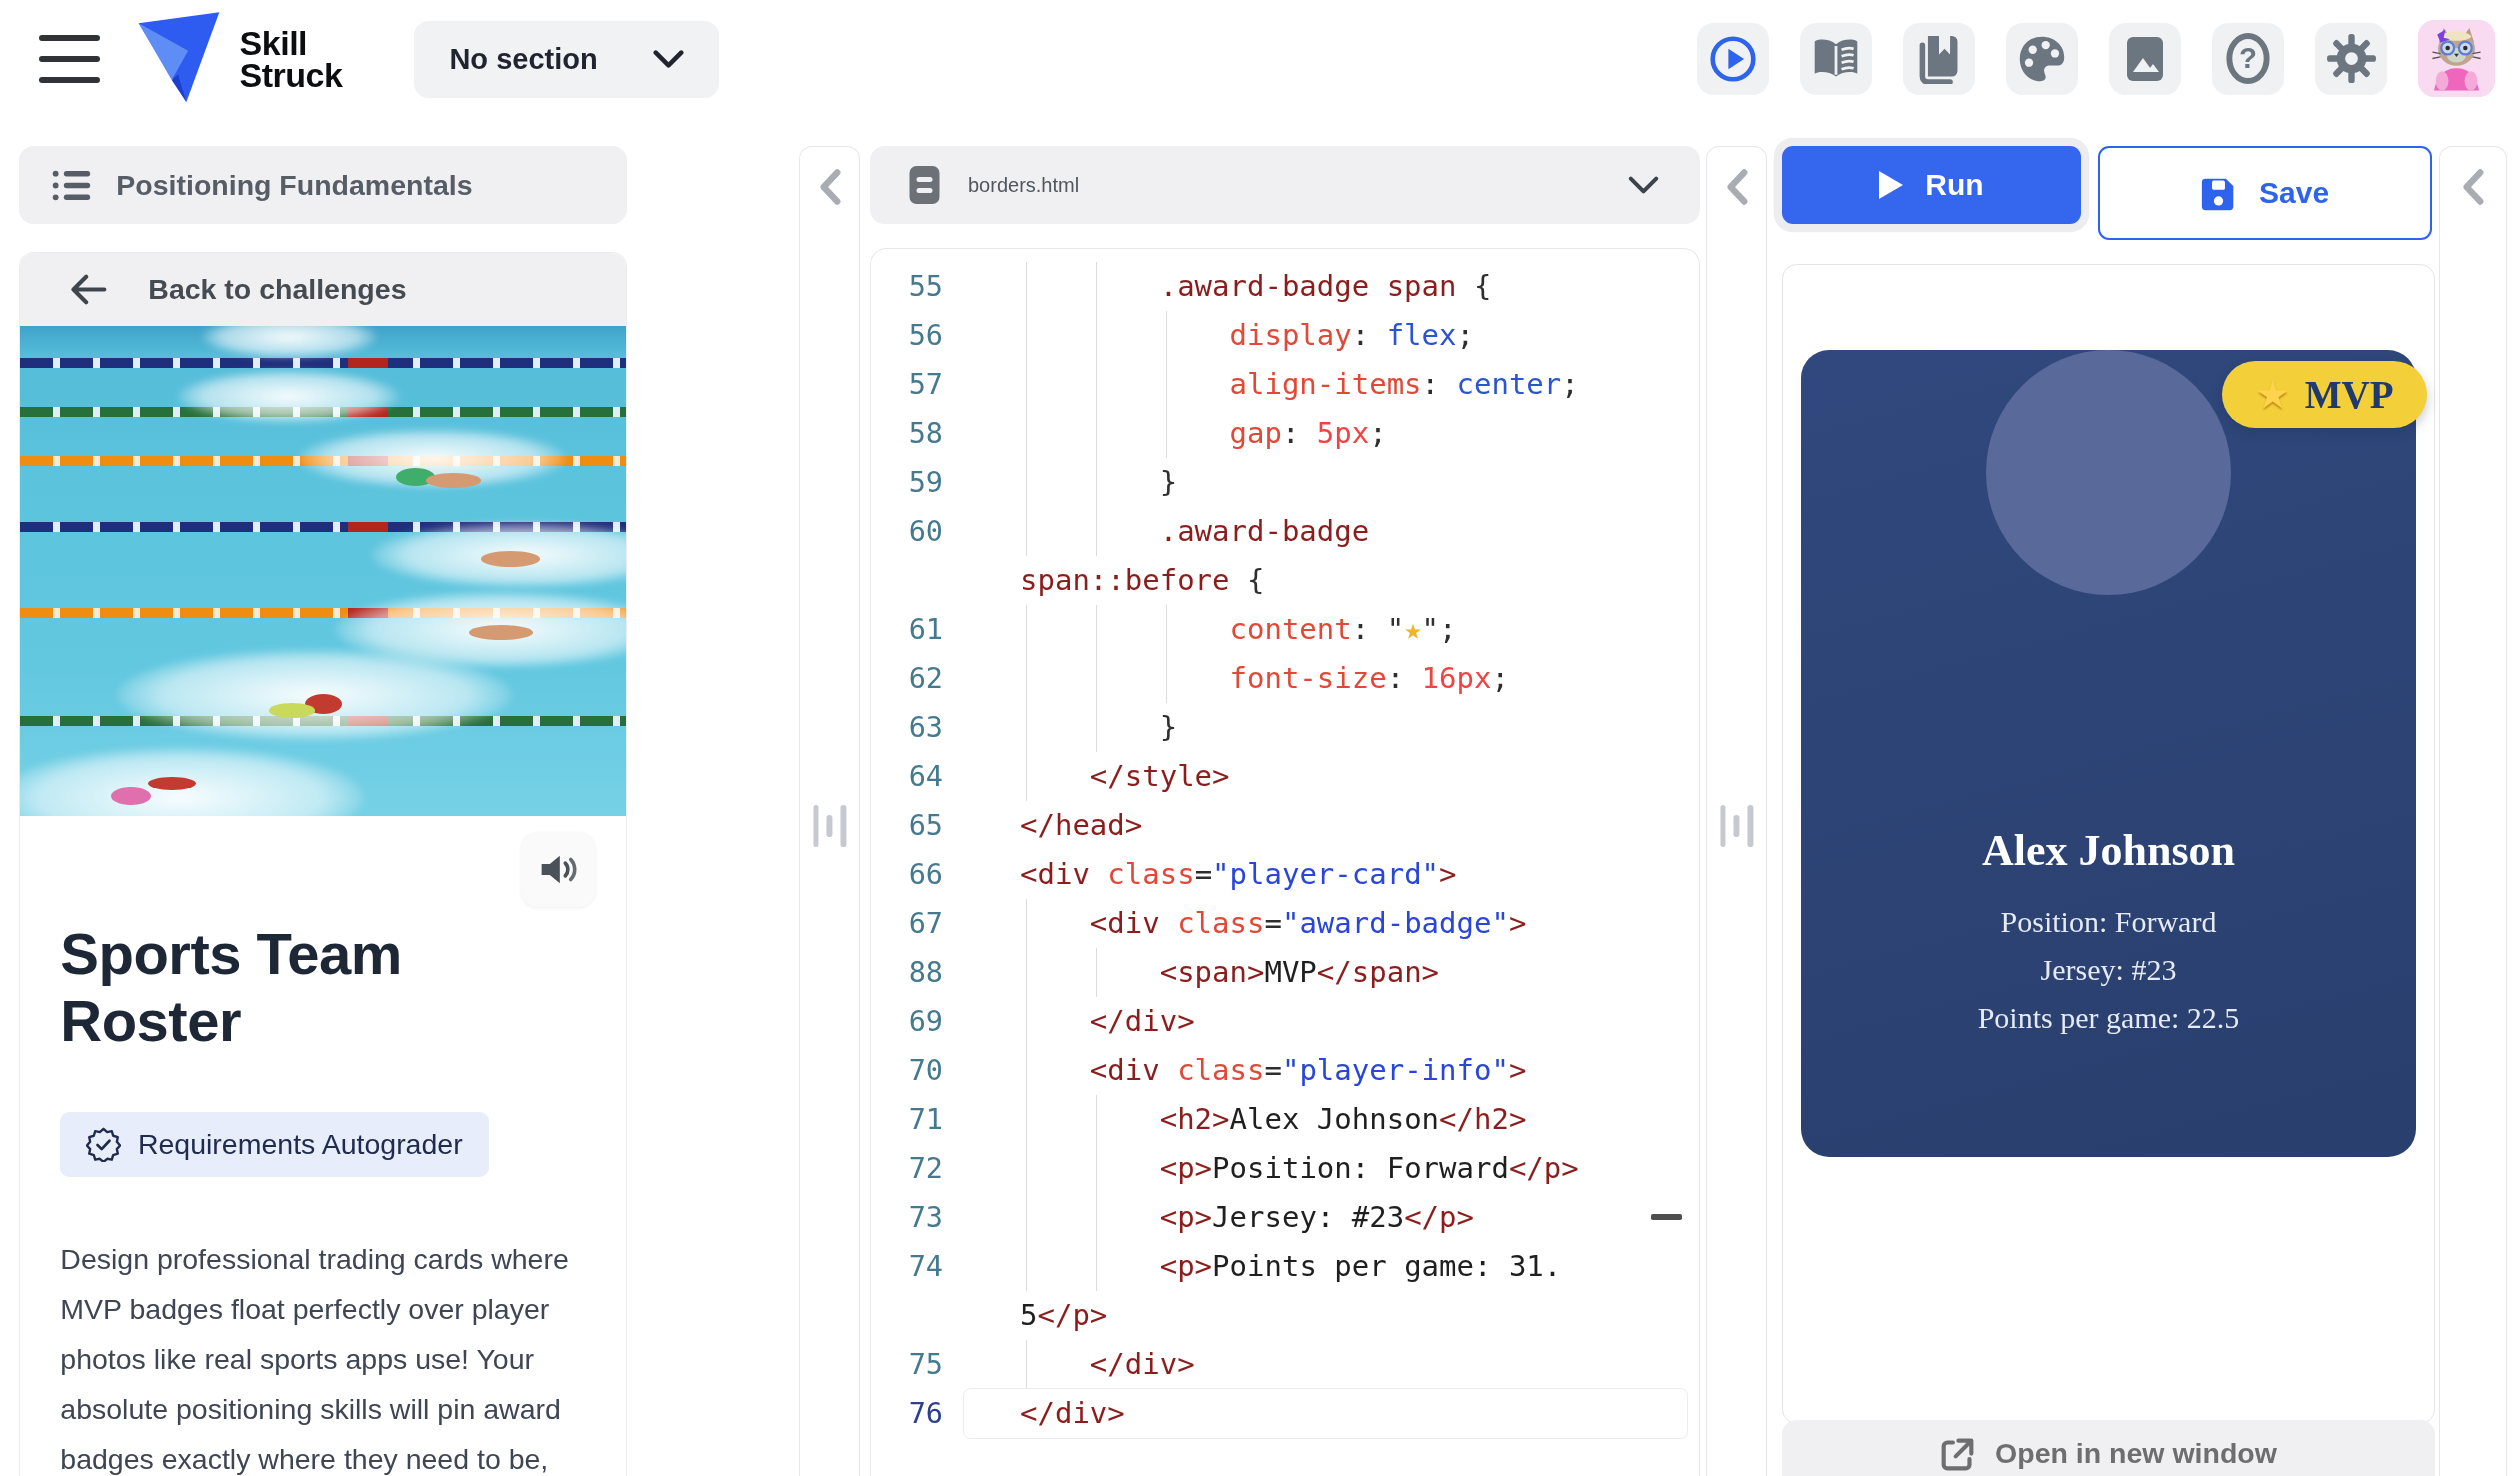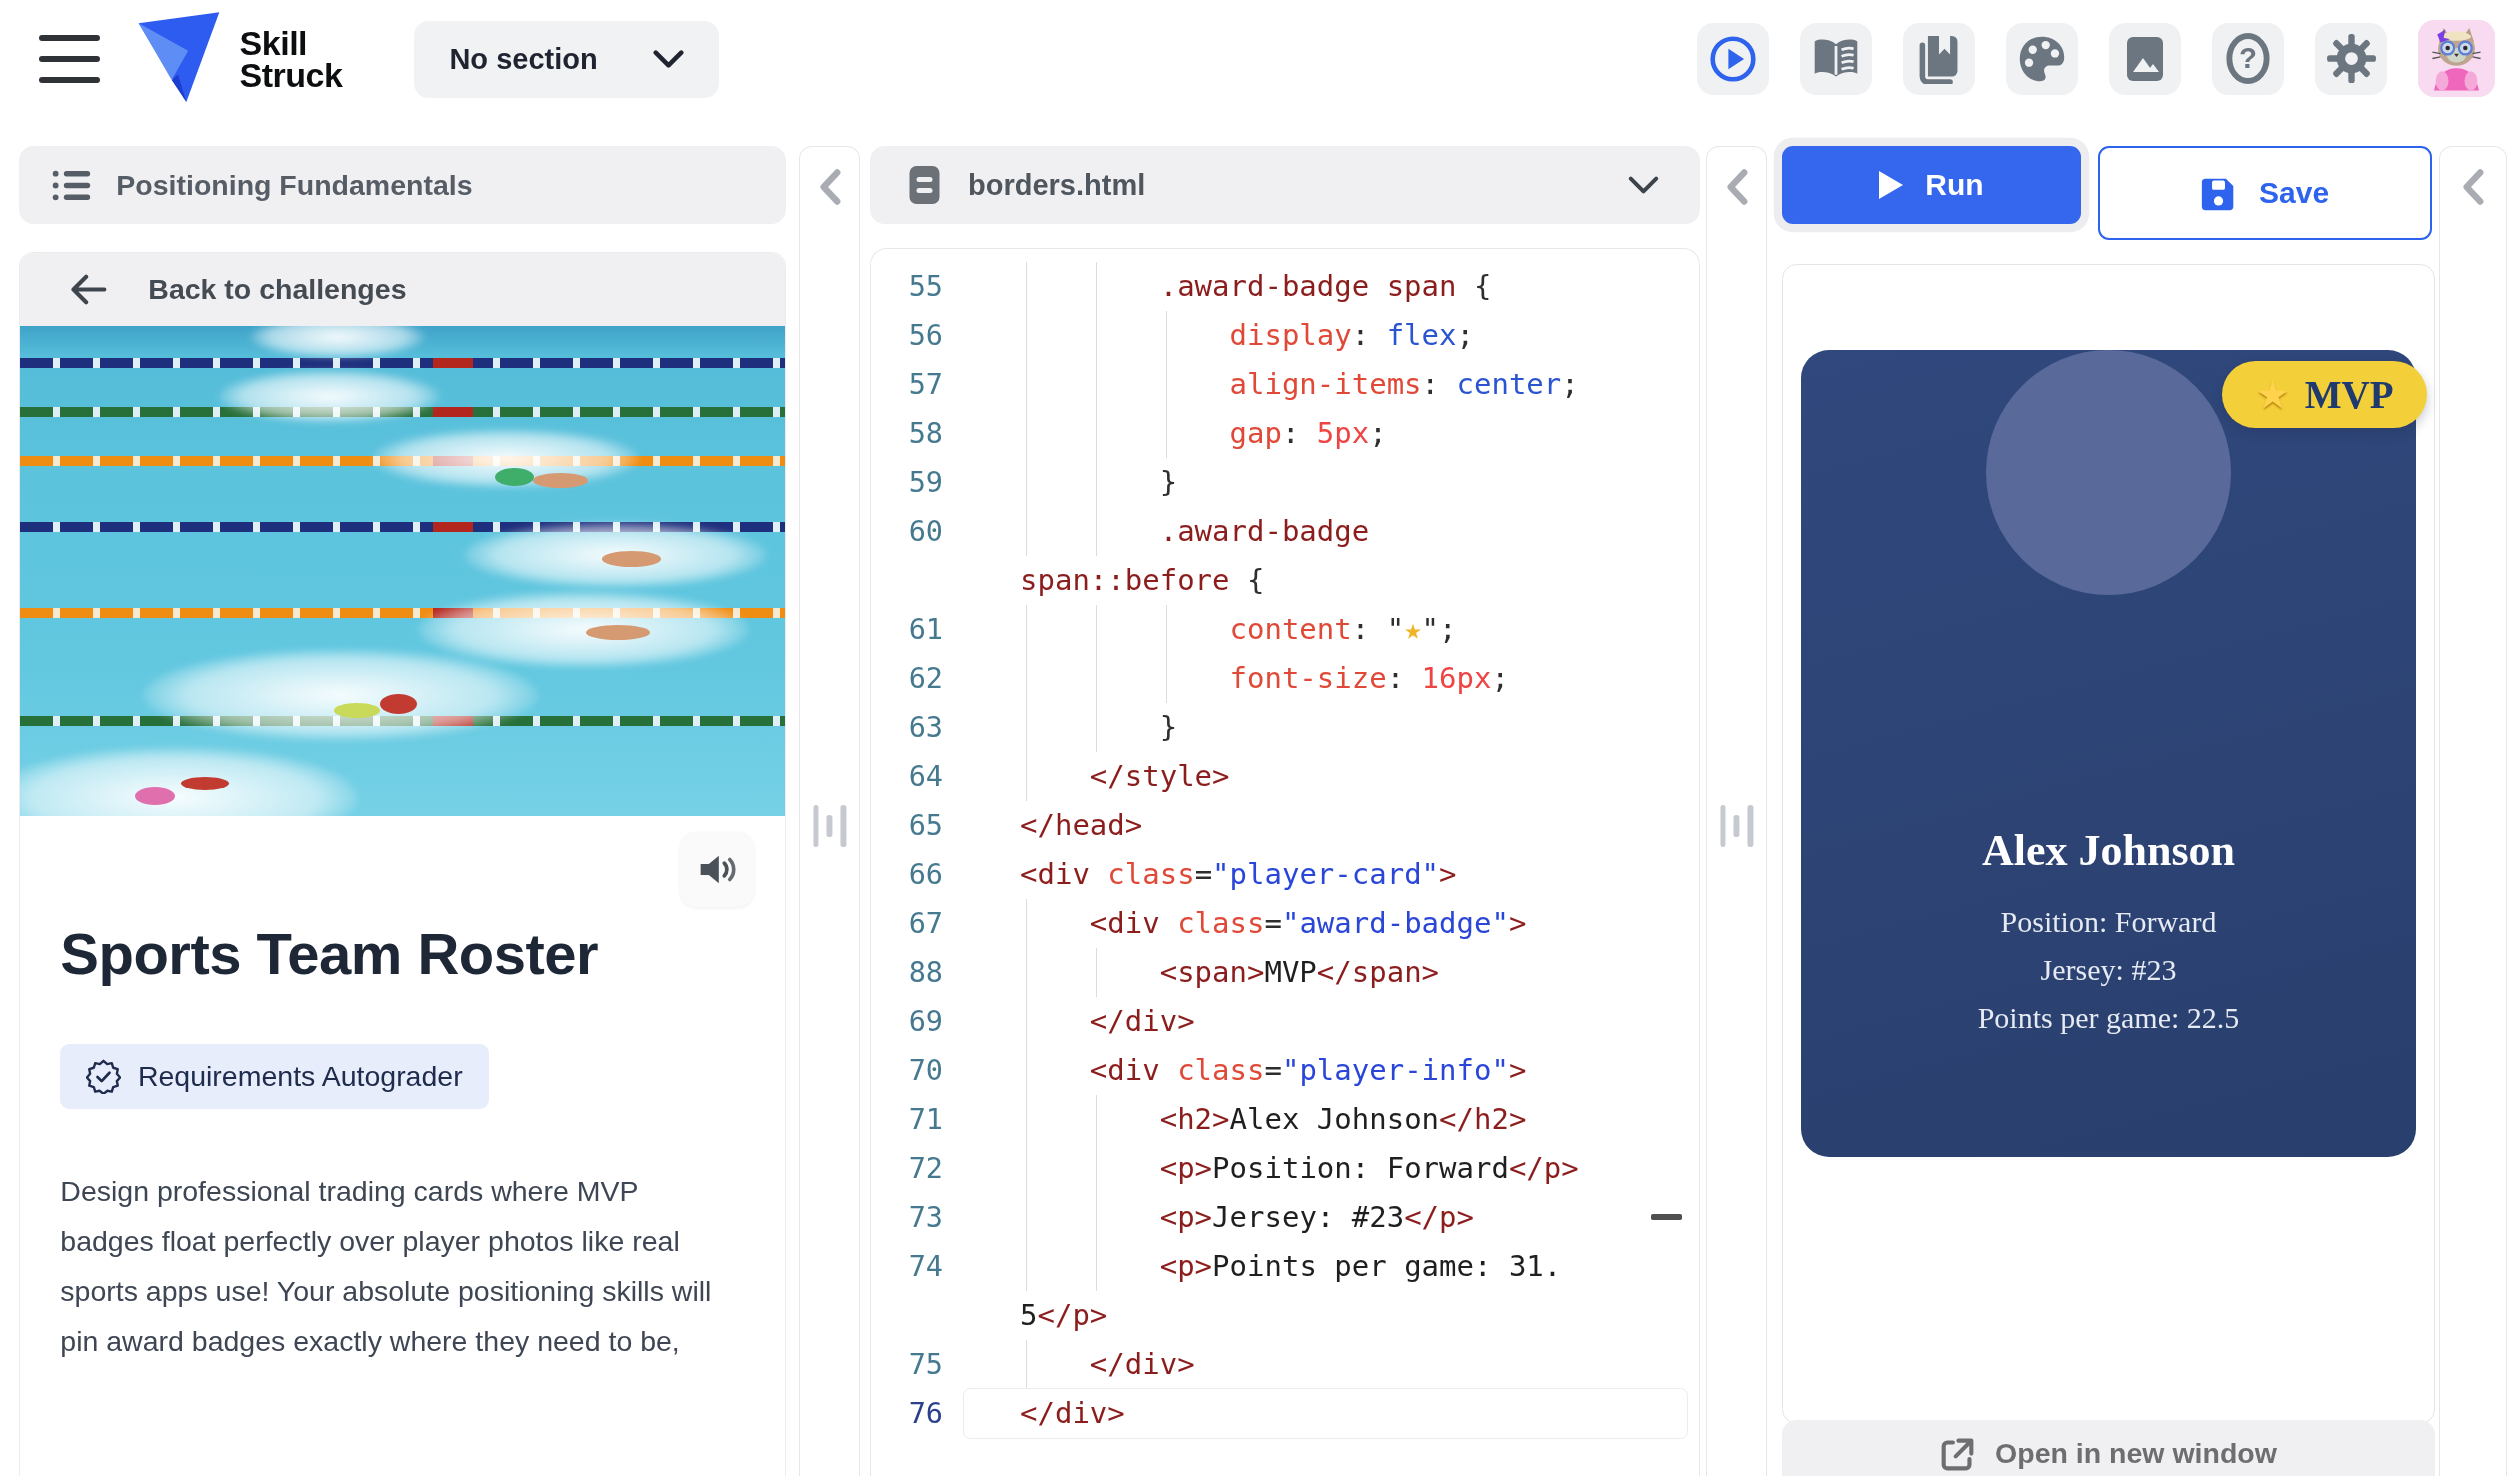--- a/index.html
+++ b/index.html
@@ -16,21 +16,21 @@
   .brandname { font-size:34px; font-weight:900; line-height:0.95; color:#0d0e10; letter-spacing:-0.5px; }
   .section-pill { margin-left:72px; width:305px; height:77px; background:#f1f2f4; border-radius:14.7px;
     display:flex; align-items:center; padding:0 35px; cursor:pointer; }
   .section-pill .lbl { font-size:29px; font-weight:700; color:#1f2430; }
   .section-pill svg { margin-left:auto; }
   .nav-icons { position:absolute; right:16.6px; top:20px; display:flex; align-items:center; gap:31px; }
   .icon-btn { width:72px; height:72px; background:#f0f1f3; border-radius:16.6px; display:flex; align-items:center; justify-content:center; cursor:pointer; }
   .avatar-btn { width:77px; height:77px; border-radius:16.6px; background:#f8dbf0; overflow:hidden; display:flex; align-items:center; justify-content:center; cursor:pointer; }
 
   
-  .lesson-col   { position:absolute; left:19.3px;  top:146px; width:767px;  bottom:0; }
+  .lesson-col   { position:absolute; left:19.3px;  top:146px; width:608px;  bottom:0; }
   .gutter       { position:absolute; top:146px; bottom:-18.4px; background:#fff; border:1.8px solid #e7e7e9; border-bottom:none; border-radius:13px 13px 0 0; }
   #gutter-1 { left:799px;  width:61px; }
   #gutter-2 { left:1706px; width:61px; }
   #gutter-3 { left:2439px; width:68px; }
   .editor-col   { position:absolute; left:870px; top:146px; width:830px;  bottom:0; }
   .preview-col  { position:absolute; left:1782px; top:146px; width:653px; bottom:0; }
 
   .gutter .chev { display:flex; justify-content:center; margin-top:20px; }
   .grab-handle { position:absolute; top:658px; left:50%; transform:translateX(-50%); display:flex; align-items:center; gap:8.3px; }
   .grab-handle i { display:block; width:5.5px; background:#c6cad0; border-radius:2.8px; }
@@ -58,21 +58,21 @@
   .speaker-row { display:flex; justify-content:flex-end; padding:16.6px 31px 0 31px; }
   .speaker-btn { width:74px; height:74px; border-radius:16.6px; background:#fafafb; box-shadow:0 0.9px 3.7px rgba(0,0,0,0.07); display:flex; align-items:center; justify-content:center; cursor:pointer; }
   .lesson-body { padding:0 40px; }
   .lesson-title { margin-top:13px; font-size:58px; line-height:1.17; font-weight:800; color:#1d2736; max-width:552px; letter-spacing:-0.5px; }
   .grader-badge { margin-top:57px; display:inline-flex; align-items:center; gap:16.6px; background:#e8edfb; border-radius:9.2px; padding:14.7px 26px; }
   .grader-badge .t { font-size:28.5px; font-weight:500; color:#202c4e; }
   .lesson-desc { margin-top:57px; font-size:28.5px; line-height:50px; color:#3e4654; max-width:655px; }
 
   
   .editor-head { height:78px; background:#f0f0f2; border-radius:14.7px; display:flex; align-items:center; padding:0 40px 0 37px; gap:26px; cursor:pointer; }
-  .editor-head .t { font-size:29px; font-weight:700; color:#4f565e; }
+  .editor-head .t { font-size:20px; font-weight:400; color:#4f565e; }
   .editor-head svg.dd { margin-left:auto; }
   .code-card { margin-top:24px; background:#fff; border:1.8px solid #e8e8e8; border-bottom:none; border-radius:16.6px 16.6px 0 0; height:1229px; overflow:hidden; padding-top:13px; }
   .crow { display:flex; height:49px; position:relative; }
   .lnum { width:96px; flex:0 0 96px; text-align:right; padding-right:24px;
     font-family:"DejaVu Sans Mono", monospace; font-size:28.5px; line-height:49px; color:#45798f; }
   .crow.active .lnum { color:#2b3f8e; }
   .lcode { position:relative; flex:1; font-family:"DejaVu Sans Mono", monospace; font-size:29px; line-height:49px; white-space:pre; padding-left:53px; }
   .crow.active::before { content:""; position:absolute; left:92px; right:11px; top:-0.9px; bottom:-0.9px; border:1.8px solid #ececec; border-radius:7.4px; }
   .guide { position:absolute; top:0; bottom:0; width:0.9px; background:#dcdcdc; }
   .tk-w   { color:#1f1f1f; }

